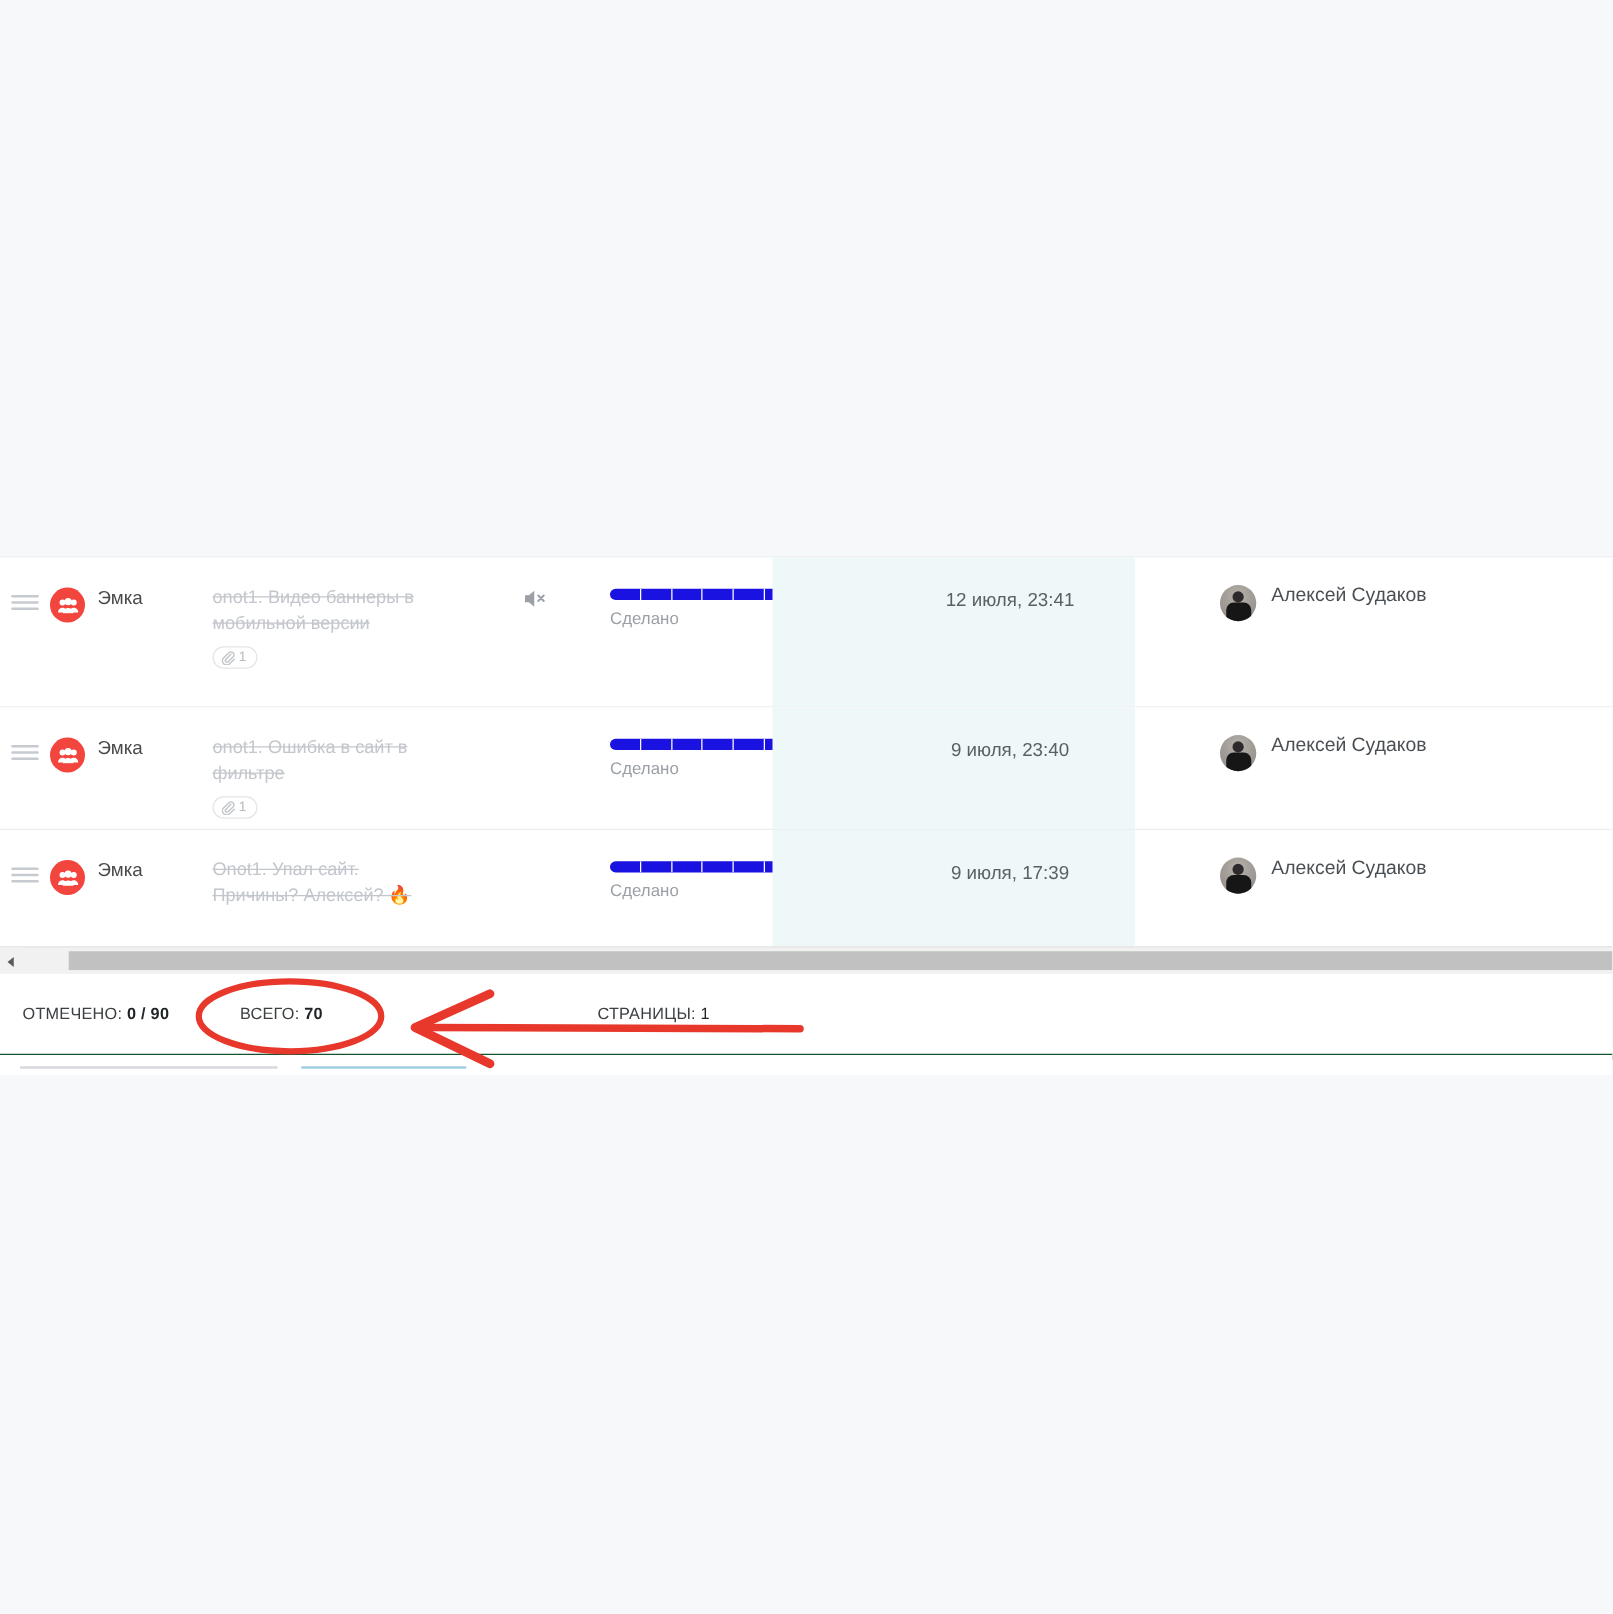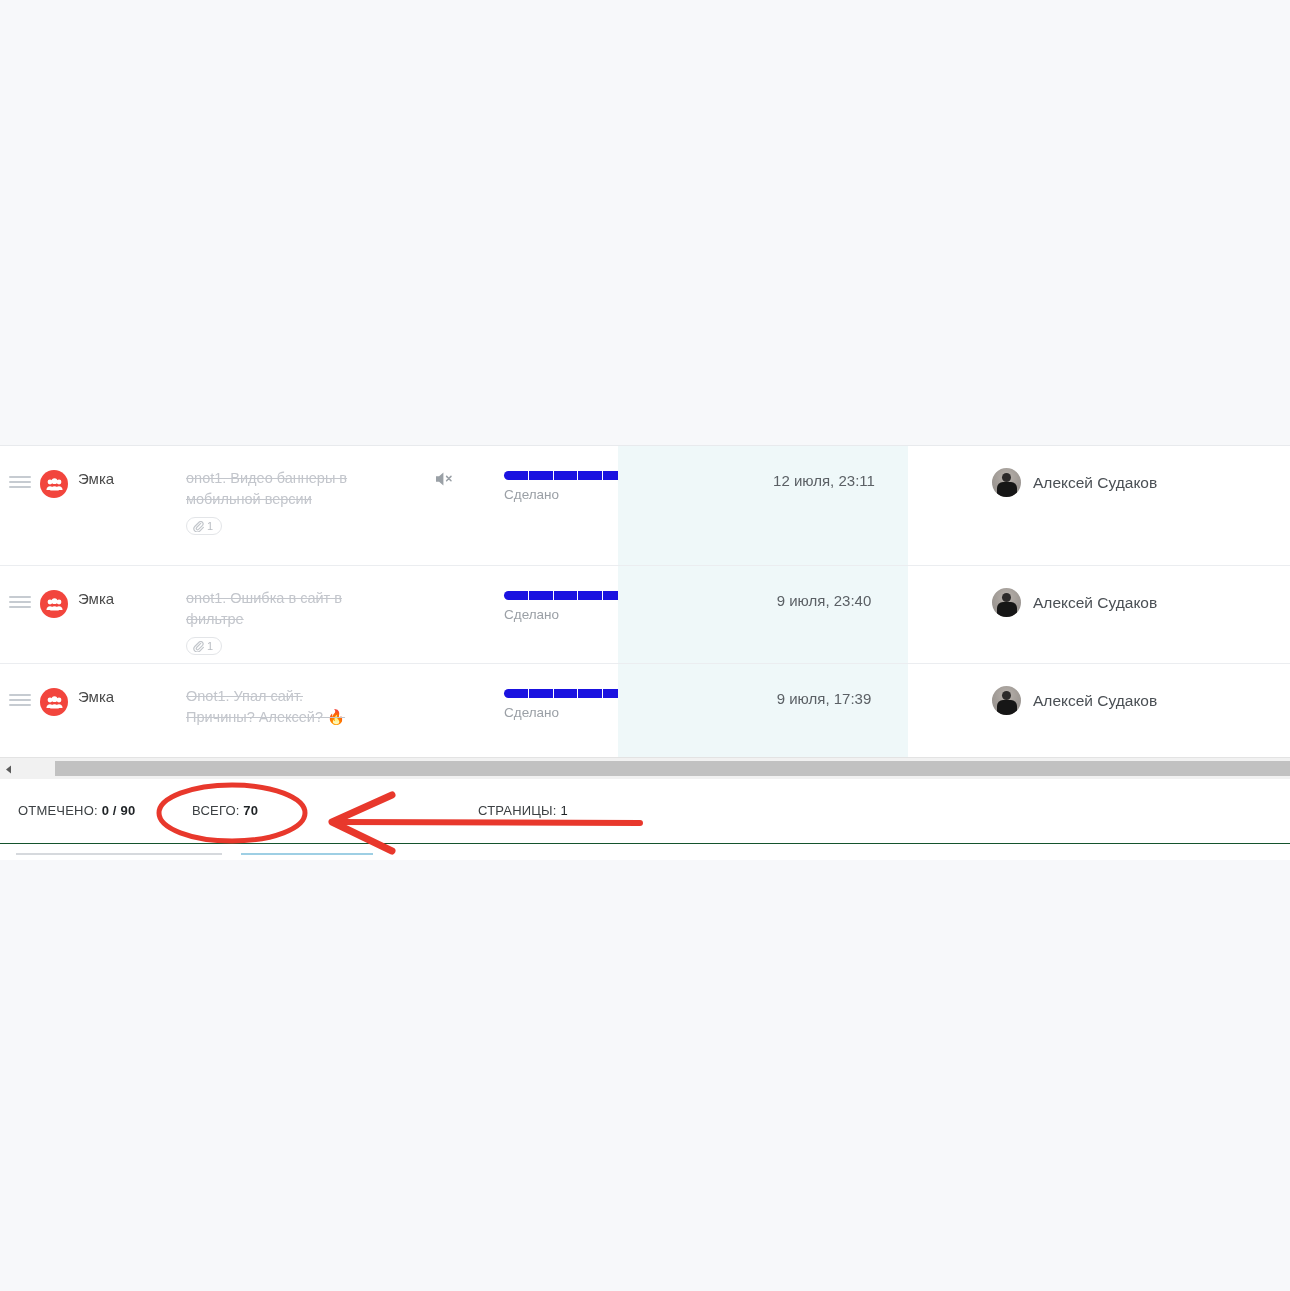--- a/index.html
+++ b/index.html
@@ -102,21 +102,20 @@
     font-size: 15px;
     color: #4a4a4a;
     white-space: nowrap;
   }
 
   
   .cell-title {
     flex: 0 0 240px;
     padding-top: 22px;
     padding-right: 8px;
-    margin-left: 16px;
   }
   .task-title {
     font-size: 14.5px;
     line-height: 21px;
     color: #c3c6cc;
     text-decoration: line-through;
     text-decoration-color: #c3c6cc;
     max-width: 180px;
   }
   .attach-badge {
@@ -181,21 +180,21 @@
     font-size: 15px;
     color: #5b6065;
   }
 
   
   .cell-assignee {
     flex: 1 1 auto;
     padding-top: 22px;
     padding-left: 28px;
     display: flex;
-    align-items: center;
+    align-items: flex-start;
     gap: 12px;
   }
   .avatar {
     width: 29px;
     height: 29px;
     border-radius: 50%;
     flex: 0 0 29px;
     background: radial-gradient(circle at 50% 32%, #b9b3ae 0%, #a39d98 45%, #8e8a87 100%);
     position: relative;
     overflow: hidden;
@@ -380,21 +379,21 @@
           <span></span>
           <span></span>
           <span></span>
           <span></span>
           <span></span>
       </div>
       <div class="progress-label">Сделано</div>
     </div>
 
     <div class="cell-date">
-      <span class="date-text">12 июля, 23:11</span>
+      <span class="date-text">12 июля, 23:41</span>
     </div>
 
     <div class="cell-assignee">
       <div class="avatar"></div>
       <span class="assignee-name">Алексей Судаков</span>
     </div>
   </div>
 
   <div class="task-row r1">
     <div class="col-highlight"></div>

